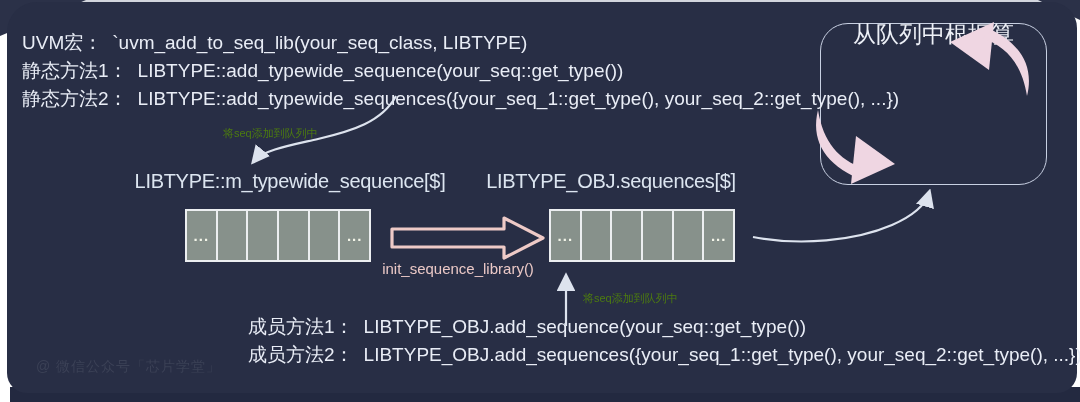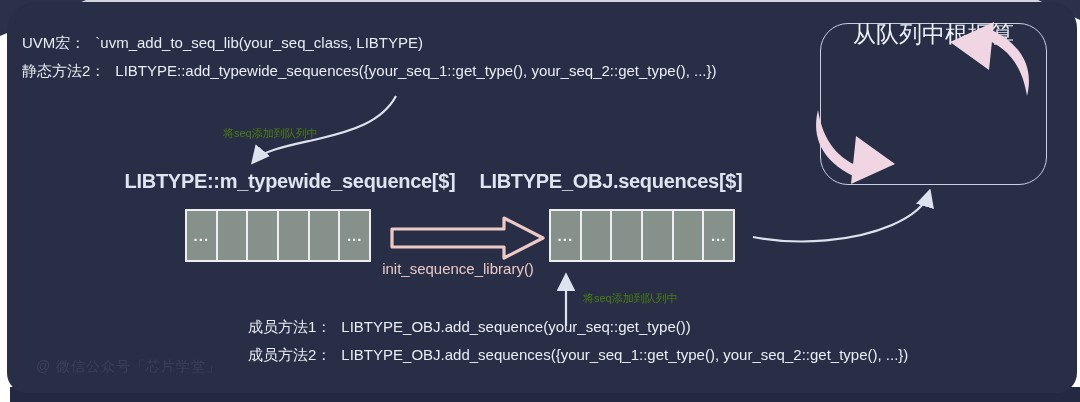--- a/index.html
+++ b/index.html
@@ -10,28 +10,28 @@
   }
   .hairline{position:absolute;top:0;left:0;right:0;height:2px;background:#d2d5dd;z-index:0}
   .corner-tl{position:absolute;top:0;left:0;width:86px;height:36px;background:#2b3148;
     clip-path:polygon(0 0,100% 0,0 100%);z-index:0}
   .corner-tr{position:absolute;top:0;right:0;width:42px;height:20px;background:#2b3148;
     clip-path:polygon(0 0,100% 0,100% 100%);z-index:0}
   .bottom-strip{position:absolute;bottom:0;left:10px;right:0;height:15px;background:#232940;z-index:0}
   .panel{position:absolute;left:7px;top:2px;width:1070px;height:391px;background:#282e45;
     border-radius:30px 26px 20px 20px;z-index:1}
 
-  .txt{position:absolute;z-index:3;color:#e9edf6;font-size:15px;line-height:28px;white-space:nowrap}
+  .txt{position:absolute;z-index:3;color:#e9edf6;font-size:19px;line-height:28px;white-space:nowrap}
   .top-lines{left:22px;top:29px}
   .bottom-lines{left:248px;top:313px}
   .code-line .lbl{margin-right:10px}
   .anno{position:absolute;z-index:3;color:#4d7c0f;font-size:11px;white-space:nowrap}
 
   .queue-title{position:absolute;z-index:3;transform:translateX(-50%);top:170px;
-    color:#dce5f0;font-size:20px;font-weight:bold;letter-spacing:-0.3px;white-space:nowrap}
+    color:#dce5f0;font-size:20px;font-weight:normal;letter-spacing:-0.3px;white-space:nowrap}
 
   .queue{position:absolute;z-index:3;top:209px;width:186px;height:53px;box-sizing:border-box;
     display:flex;border:2px solid #eceef0;background:#87918b}
   .queue .cell{flex:1;display:flex;align-items:center;justify-content:center;
     border-right:2px solid #eceef0;color:#f3f5e9;font-size:15px;font-weight:bold;letter-spacing:1px}
   .queue .cell:last-child{border-right:none}
 
   .pink-caption{position:absolute;z-index:3;left:458px;top:260px;transform:translateX(-50%);
     text-align:center;color:#eac8c6;font-size:15px;line-height:18px;white-space:nowrap}
 
@@ -49,20 +49,23 @@
 
 <div class="hairline"></div>
 <div class="corner-tl"></div>
 <div class="corner-tr"></div>
 <div class="bottom-strip"></div>
 <div class="panel"></div>
 
 <div class="txt top-lines">
   <div class="code-line">
     <span class="lbl">UVM宏：</span><span class="code">`uvm_add_to_seq_lib(your_seq_class, LIBTYPE)</span>
+  </div>
+  <div class="code-line">
+    <span class="lbl">静态方法1：</span><span class="code">LIBTYPE::add_typewide_sequence(your_seq::get_type())</span>
   </div>
   <div class="code-line">
     <span class="lbl">静态方法2：</span><span class="code">LIBTYPE::add_typewide_sequences({your_seq_1::get_type(), your_seq_2::get_type(), ...})</span>
   </div>
 </div>
 
 <div class="anno" style="left:223px;top:126px">将seq添加到队列中</div>
 
 <div class="queue-title" style="left:290px">LIBTYPE::m_typewide_sequence[$]</div>
 <div class="queue-title" style="left:611px">LIBTYPE_OBJ.sequences[$]</div>

